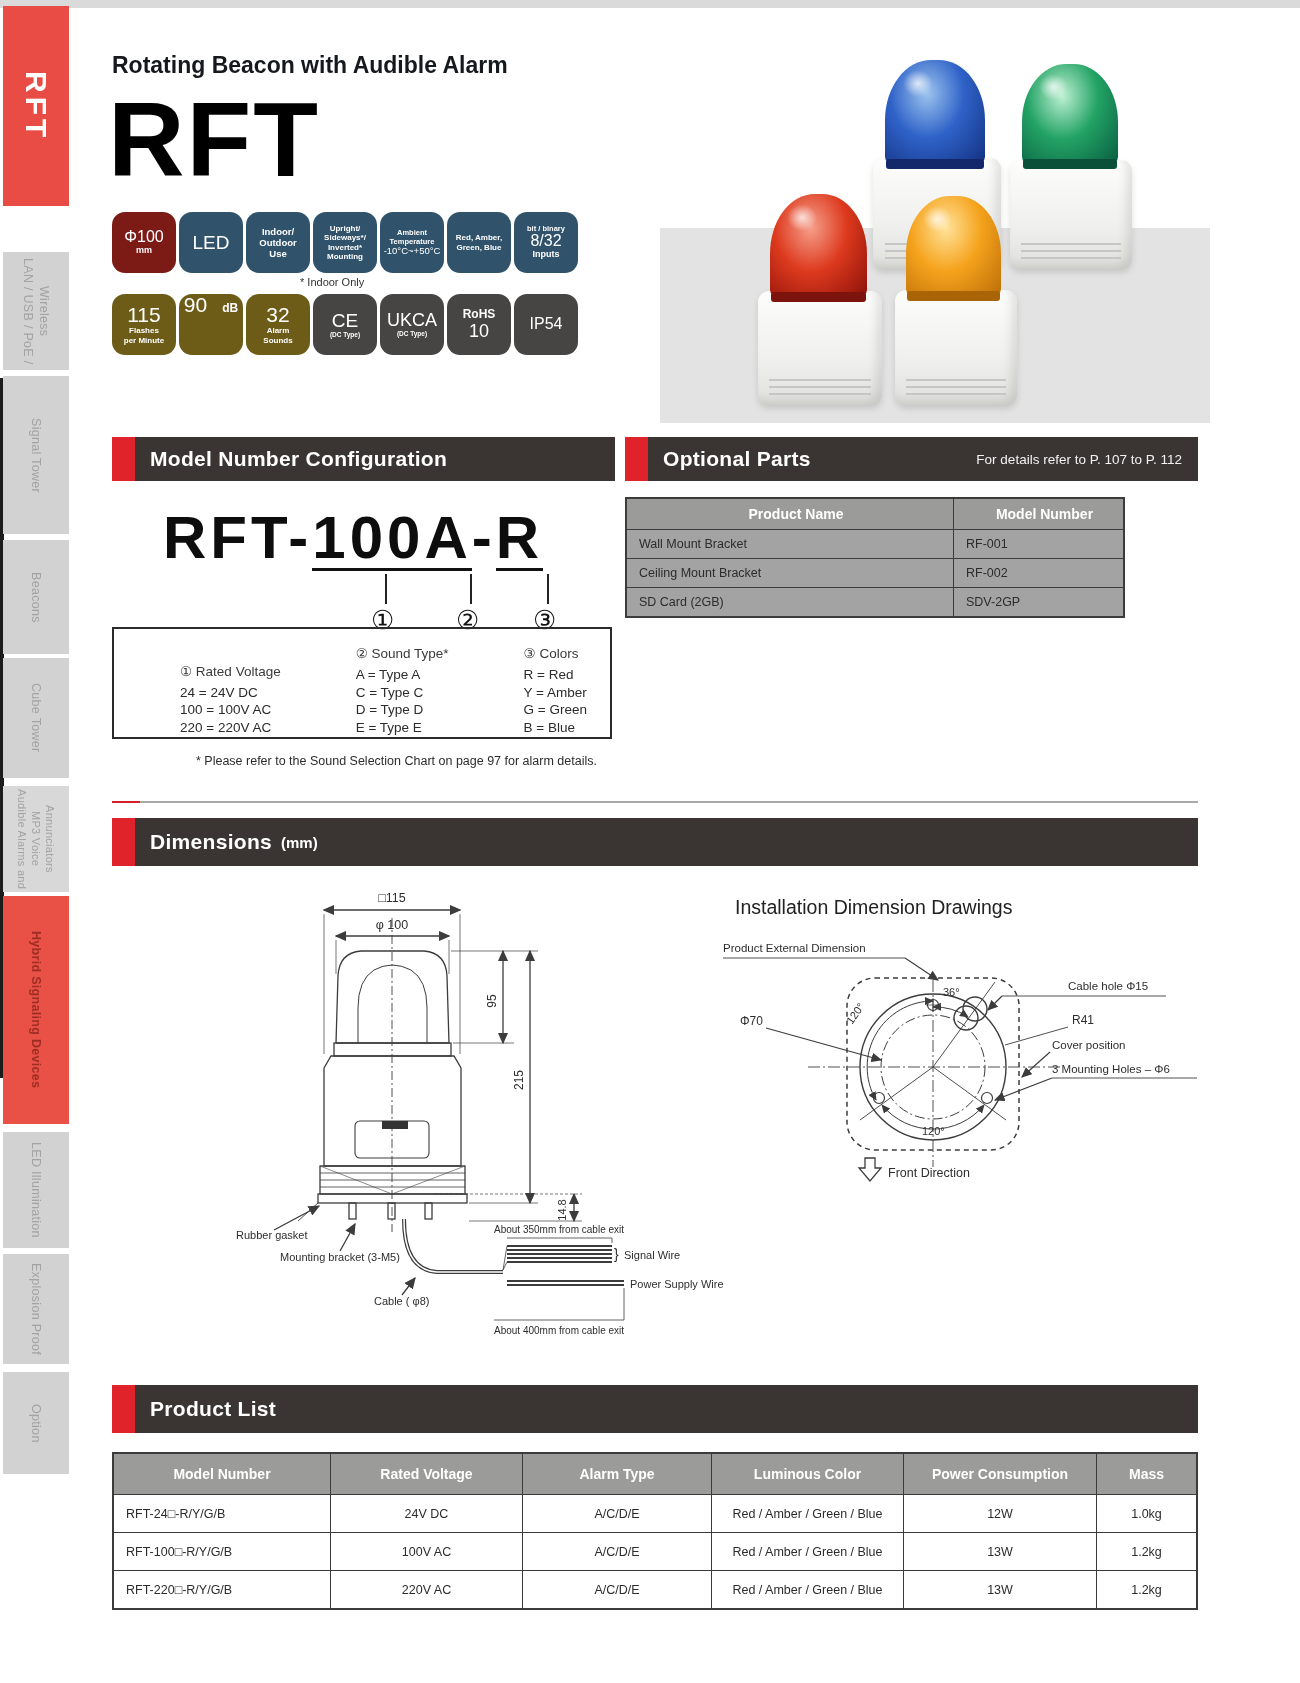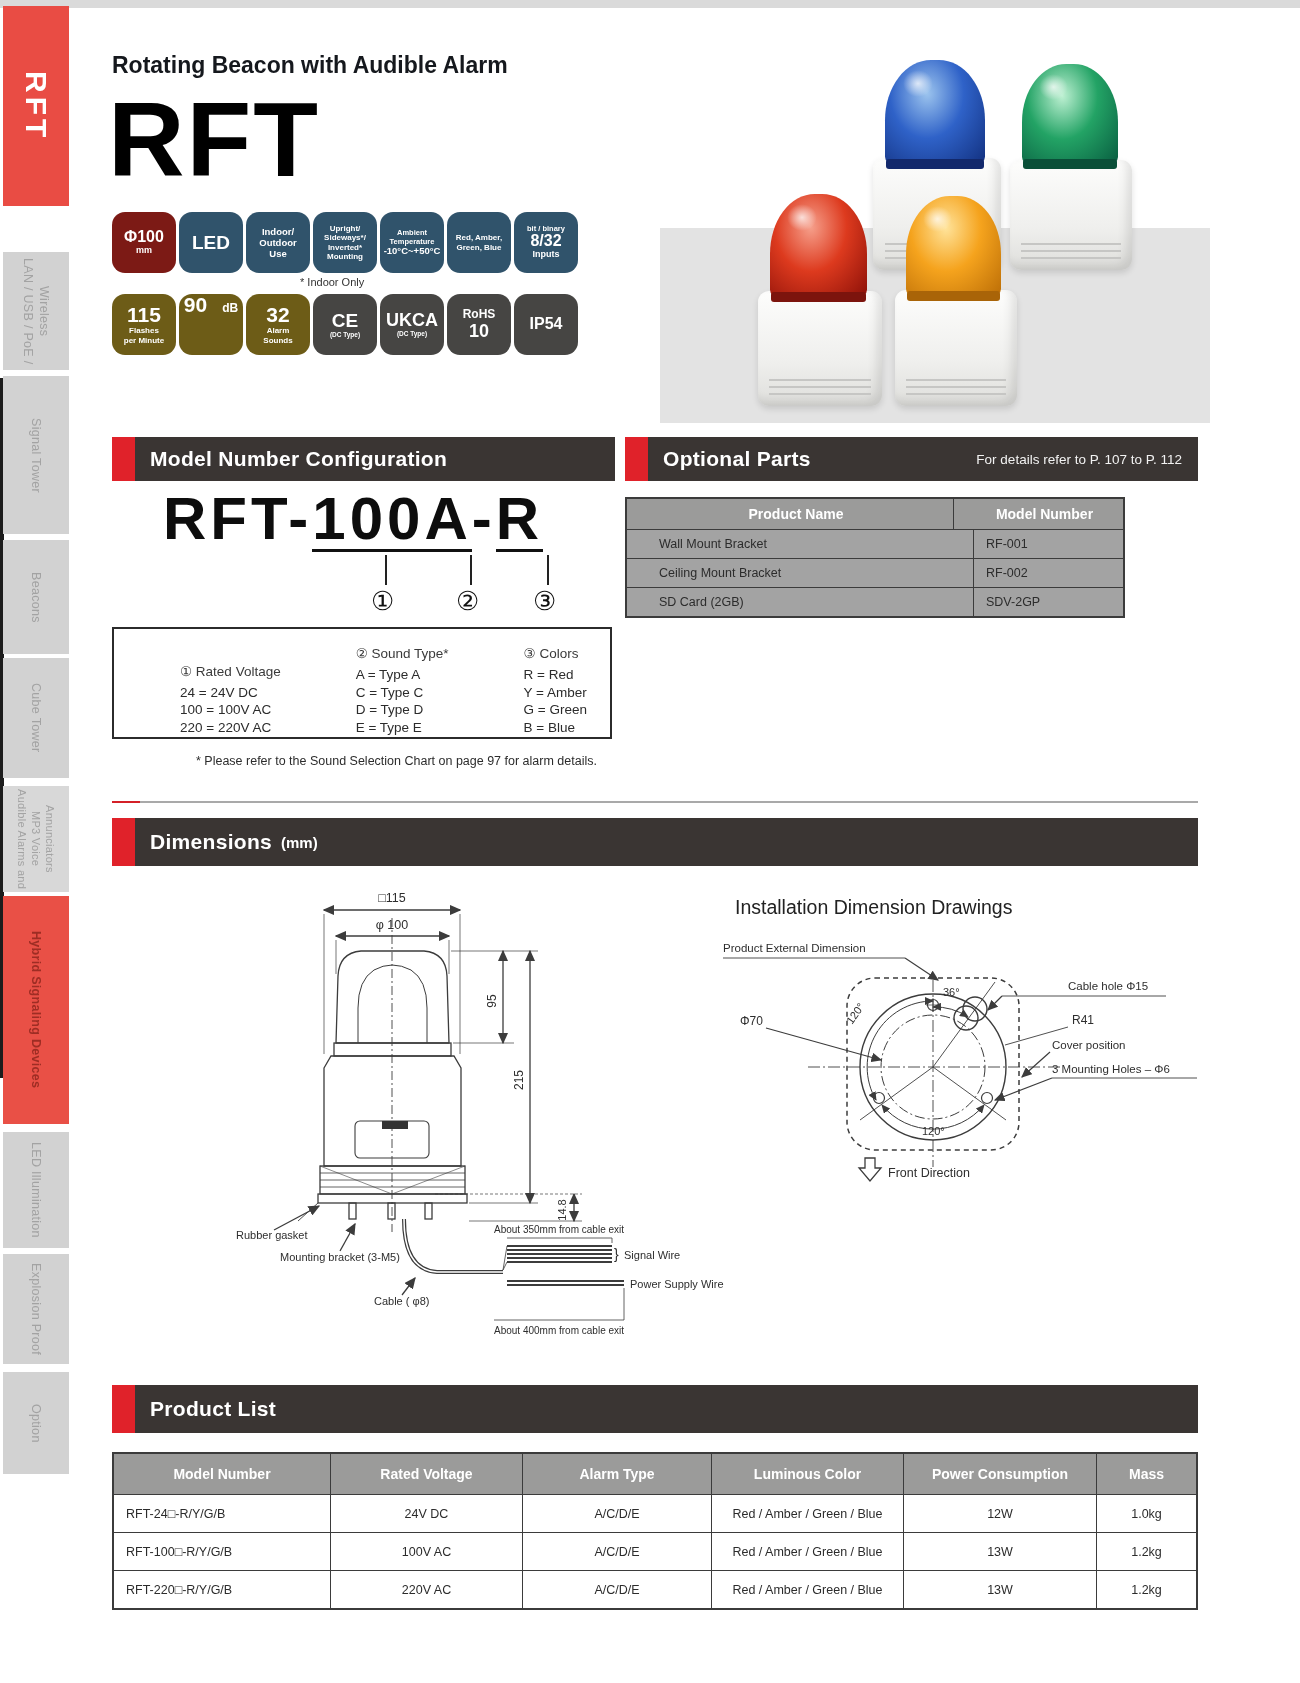--- a/index.html
+++ b/index.html
@@ -23,21 +23,21 @@
   .subtitle{left:112px;top:52px;font-size:23px;font-weight:bold;color:#15181d;}
   .big-title{left:108px;top:86px;font-size:106px;font-weight:bold;letter-spacing:2px;line-height:1;color:#000;}
 
   
   .badge-row{display:flex;gap:3px;}
   .row1{left:112px;top:212px;}
   .row2{left:112px;top:294px;}
   .badge{box-sizing:border-box;width:64px;height:61px;border-radius:13px;color:#fff;
     display:flex;flex-direction:column;align-items:center;justify-content:center;text-align:center;}
   .navy{background:#30536b;} .dred{background:#7c1a15;} .olive{background:#6d5c17;} .dgray{background:#464543;}
-  .bv{font-weight:bold;line-height:1.05;}
+  .bv{font-weight:normal;line-height:1.05;}
   .bs{font-size:9px;font-weight:bold;line-height:1.1;}
   .bt{font-size:9.5px;font-weight:bold;white-space:pre-line;line-height:1.18;}
   .btop{font-size:7.5px;font-weight:bold;white-space:pre-line;line-height:1.15;}
   .fs16{font-size:16px;} .fs19{font-size:19px;} .fs21{font-size:21px;} .fs15{font-size:18px;} .fs18{font-size:18px;}
   .fs95{font-size:9.5px;} .fs8{font-size:8px;} .fs65{font-size:6.5px;}
   .rtop{font-size:12px;font-weight:bold;line-height:1.1;}
   .row-badge{flex-direction:row;align-items:baseline;gap:15px;}
   .indoor-note{left:300px;top:276px;font-size:11px;color:#333;}
 
   
@@ -60,38 +60,38 @@
     background:repeating-linear-gradient(to bottom,#c6c6c4 0 2px,transparent 2px 7px);}
 
   
   .sec-bar{background:#3a3533;display:flex;align-items:center;}
   .sec-red{position:absolute;left:0;top:0;bottom:0;width:23px;background:#e0222a;}
   .sec-title{font-size:21px;font-weight:bold;color:#fff;padding-left:38px;letter-spacing:0.3px;white-space:nowrap;}
   .sec-unit{font-size:15px;font-weight:bold;color:#fff;margin-left:9px;}
   .sec-ref{margin-left:auto;margin-right:16px;font-size:13.5px;color:#f2f2f2;}
 
   
-  .model-wrap{left:163px;top:489px;width:430px;height:135px;}
+  .model-wrap{left:163px;top:508px;width:430px;height:135px;}
   .model-line{font-size:60px;font-weight:bold;letter-spacing:4px;color:#0d0d0d;display:flex;align-items:baseline;line-height:1;}
   .mseg{border-bottom:3px solid #111;}
   .conn{position:absolute;width:1.5px;height:30px;background:#222;top:66px;}
   .circ{position:absolute;top:97px;font-size:26px;color:#111;}
   .legend-box{left:112px;top:627px;width:500px;height:112px;border:2px solid #2b2b2b;box-sizing:border-box;
     display:flex;gap:75px;padding:13px 0 0 66px;align-items:flex-end;}
   .leg-title{font-size:13.5px;color:#3a3a3a;margin-bottom:5px;}
   .leg-items{font-size:13.5px;color:#2c2c2c;white-space:pre-line;line-height:1.32;}
   .mc-note{left:196px;top:754px;font-size:12.5px;color:#2c2c2c;}
 
   
   .opt-table{left:625px;top:497px;width:500px;border:2px solid #3b3b3b;background:#a3a3a3;box-sizing:border-box;}
   .opt-row{display:grid;grid-template-columns:326px 1fr;}
   .opt-row + .opt-row{border-top:1.5px solid #3b3b3b;}
   .opt-h{background:#9b9b9a;height:30px;}
   .opt-h .cell{justify-content:center;font-weight:bold;color:#fff;font-size:14px;}
-  .opt-row:not(.opt-h){height:28px;padding-left:20px;}
+  .opt-row:not(.opt-h){height:28px;}
   .cell{display:flex;align-items:center;font-size:12.5px;color:#2c2c2c;padding-left:12px;}
   .cell + .cell{border-left:1.5px solid #3b3b3b;}
 
   .divider{left:112px;top:801px;width:1086px;height:2px;
     background:linear-gradient(to right,#d42027 0 28px,#a9a9a9 28px 100%);}
 
   
   .install-title{left:735px;top:896px;font-size:19.5px;color:#222;}
   svg text{font-family:"Liberation Sans",sans-serif;fill:#2e2e2e;stroke:none;}
 

